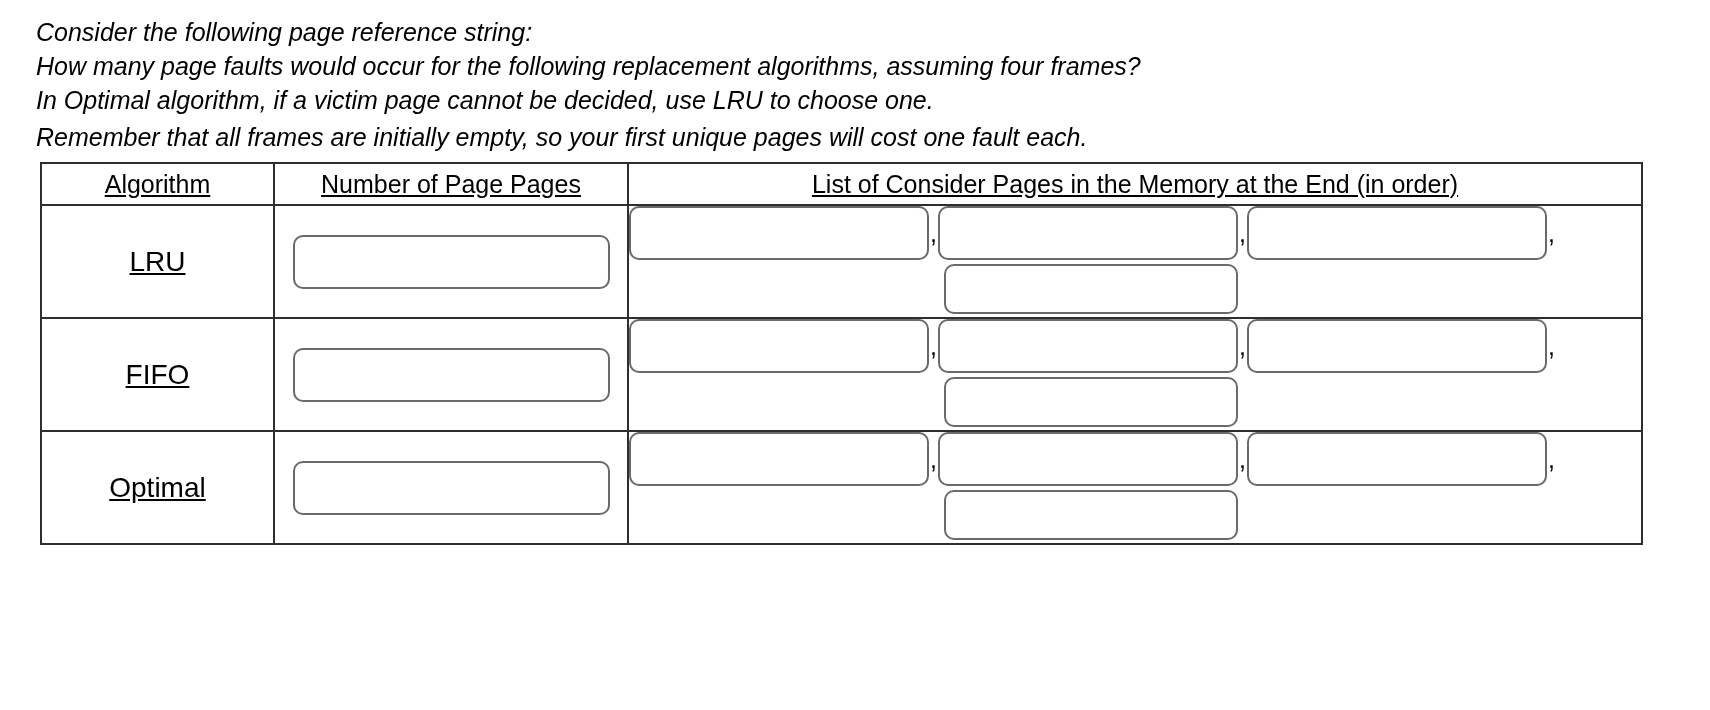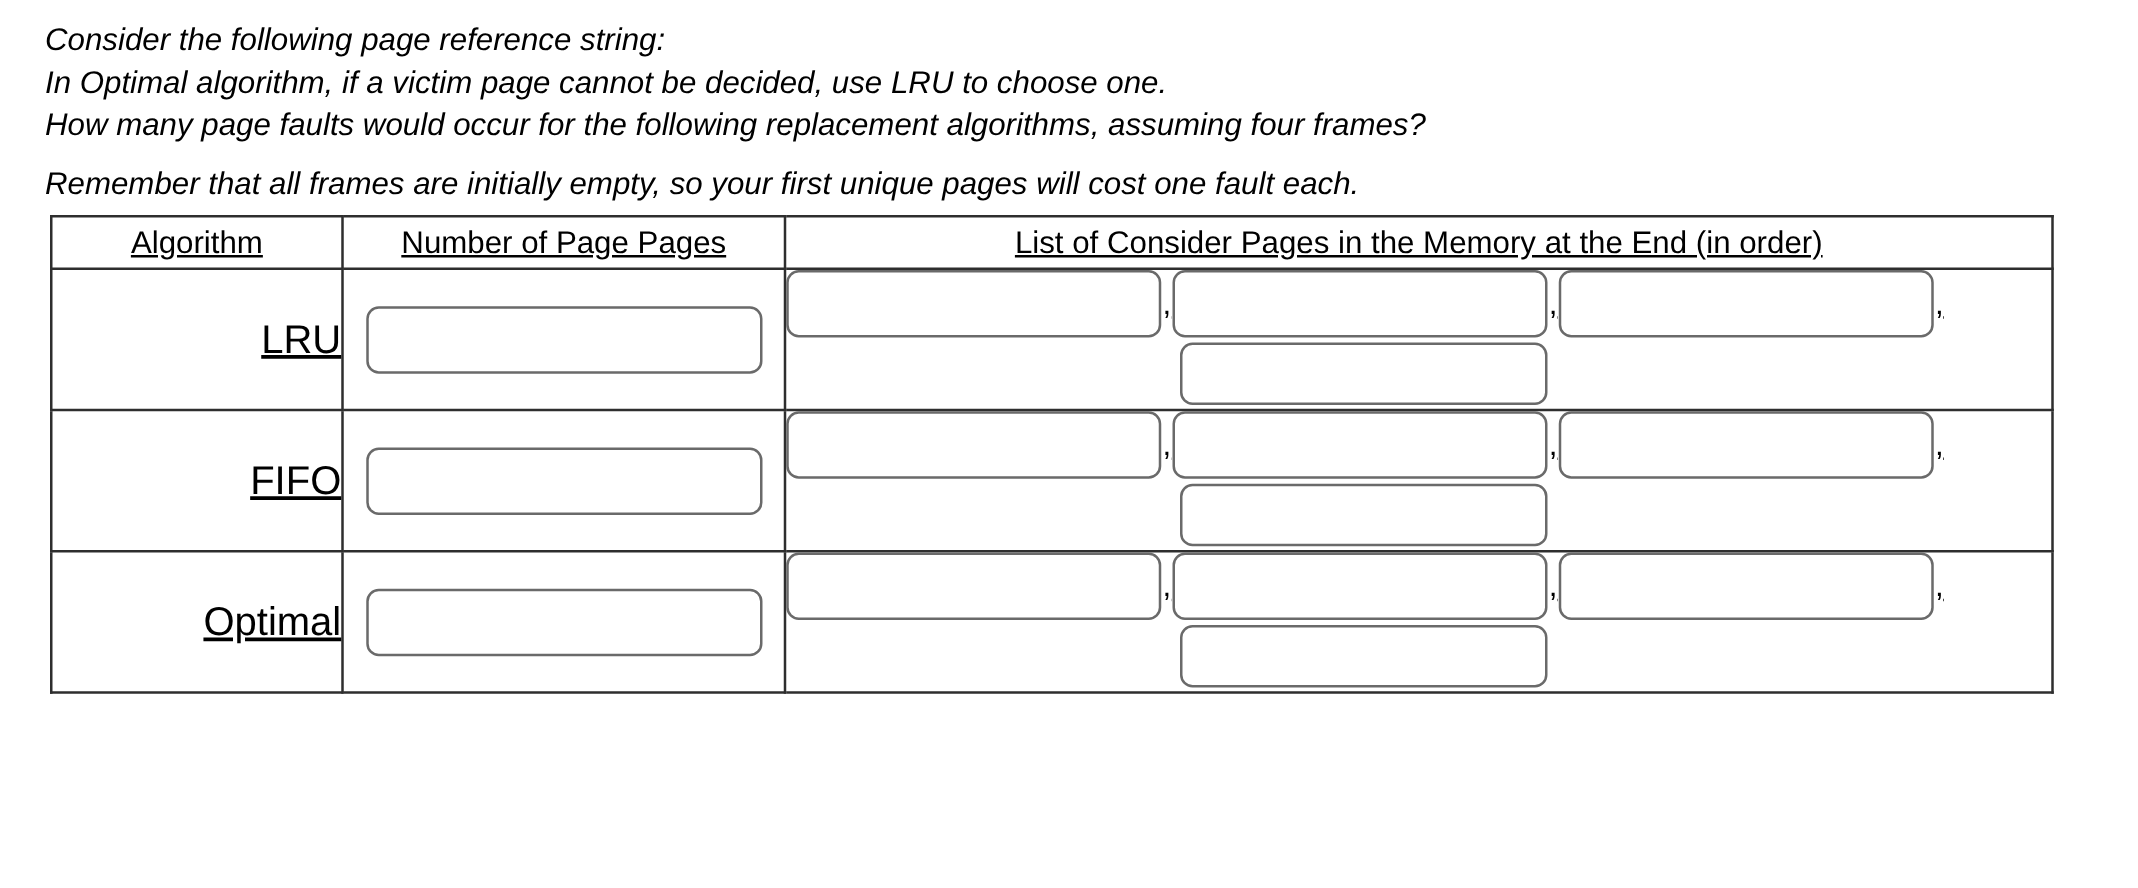--- a/index.html
+++ b/index.html
@@ -15,21 +15,21 @@
   .content {
     padding: 15px 0 0 36px;
   }
   .qline {
     font-size: 25px;
     line-height: 34px;
     white-space: pre;
     font-style: italic;
   }
   .note {
-    margin-top: 13px;
+    margin-top: 3px;
   }
   table.answers {
     border-collapse: collapse;
     table-layout: fixed;
     width: 1601px;
     margin: 8px 0 0 4px;
   }
   table.answers th,
   table.answers td {
     border: 2px solid #2e2e2e;
@@ -38,23 +38,23 @@
     text-decoration: underline;
   }
   th.hdr {
     height: 40px;
     font-weight: normal;
     font-size: 25px;
     text-align: center;
     vertical-align: middle;
   }
   td.alg {
-    text-align: right;
+    text-align: center;
     vertical-align: middle;
-    font-size: 32px;
+    font-size: 28px;
   }
   tr.data-row {
     height: 113px;
   }
   td.faults {
     text-align: center;
     vertical-align: middle;
   }
   input.fault-input {
     display: block;
@@ -104,22 +104,22 @@
     width: 270px;
     height: 46px;
   }
 </style>
 </head>
 <body>
 
 <div class="content">
 
   <div class="qline">Consider the following page reference string:</div>
+  <div class="qline">How many page faults would occur for the following replacement algorithms, assuming four frames?</div>
   <div class="qline">In Optimal algorithm, if a victim page cannot be decided, use LRU to choose one.</div>
-  <div class="qline">How many page faults would occur for the following replacement algorithms, assuming four frames?</div>
   <div class="qline note">Remember that all frames are initially empty, so your first unique pages will cost one fault each.</div>
 
   <table class="answers">
     <colgroup>
       <col style="width:233px">
       <col style="width:354px">
       <col style="width:1014px">
     </colgroup>
     <thead>
       <tr>

